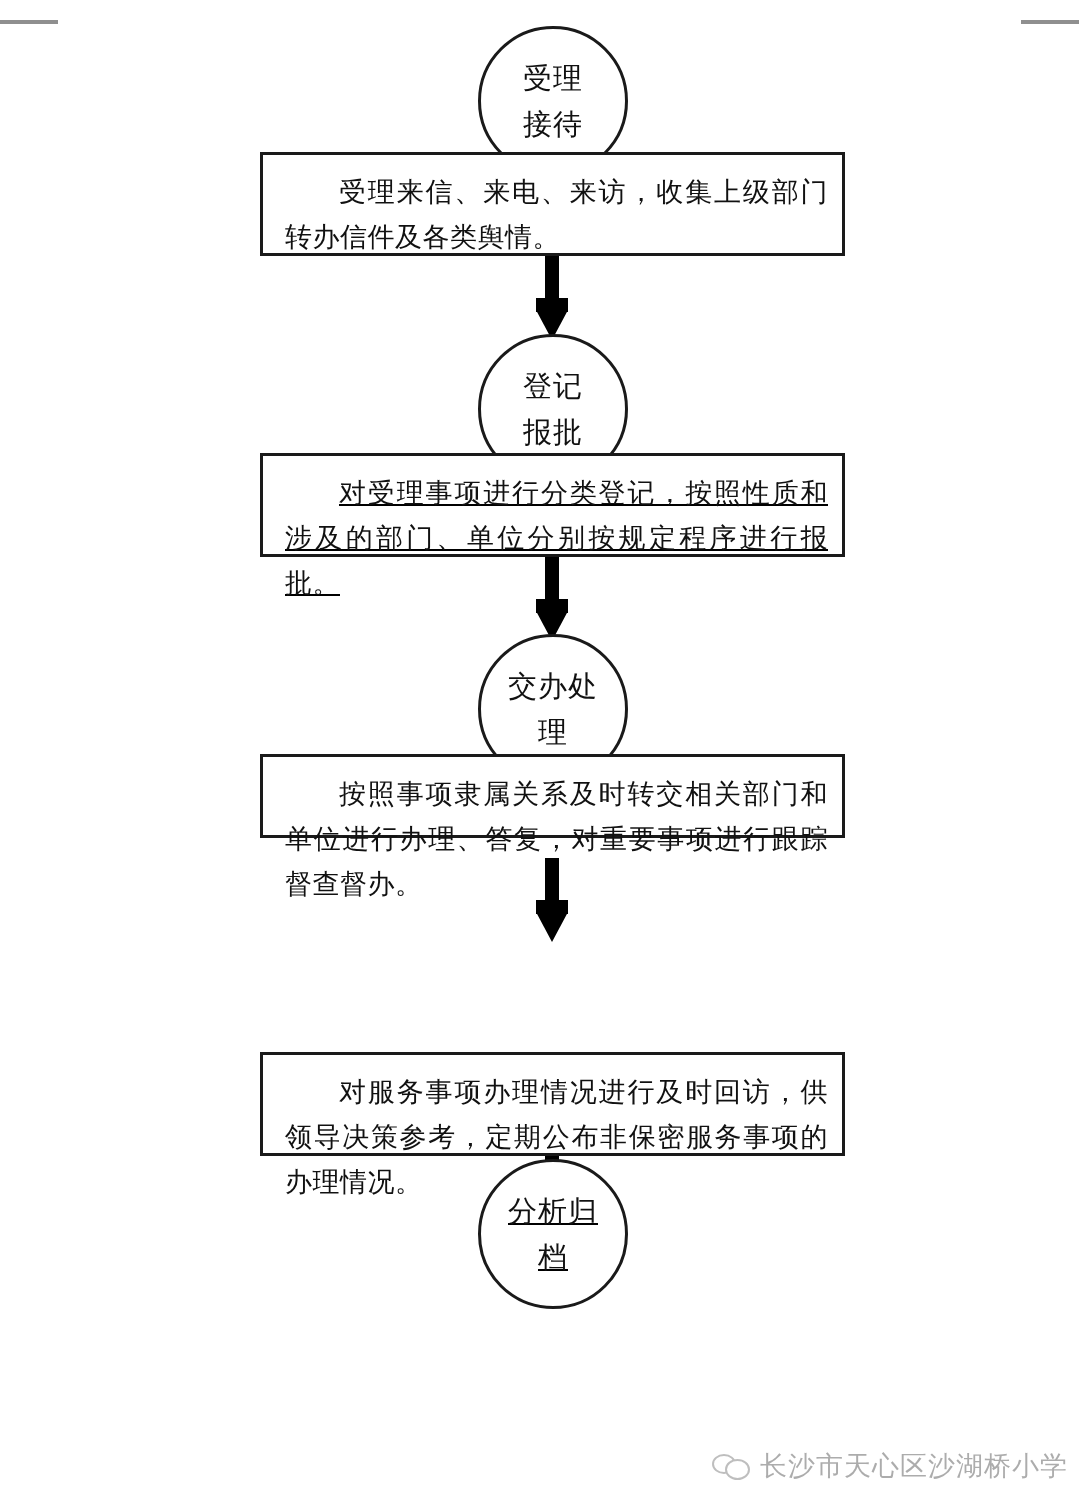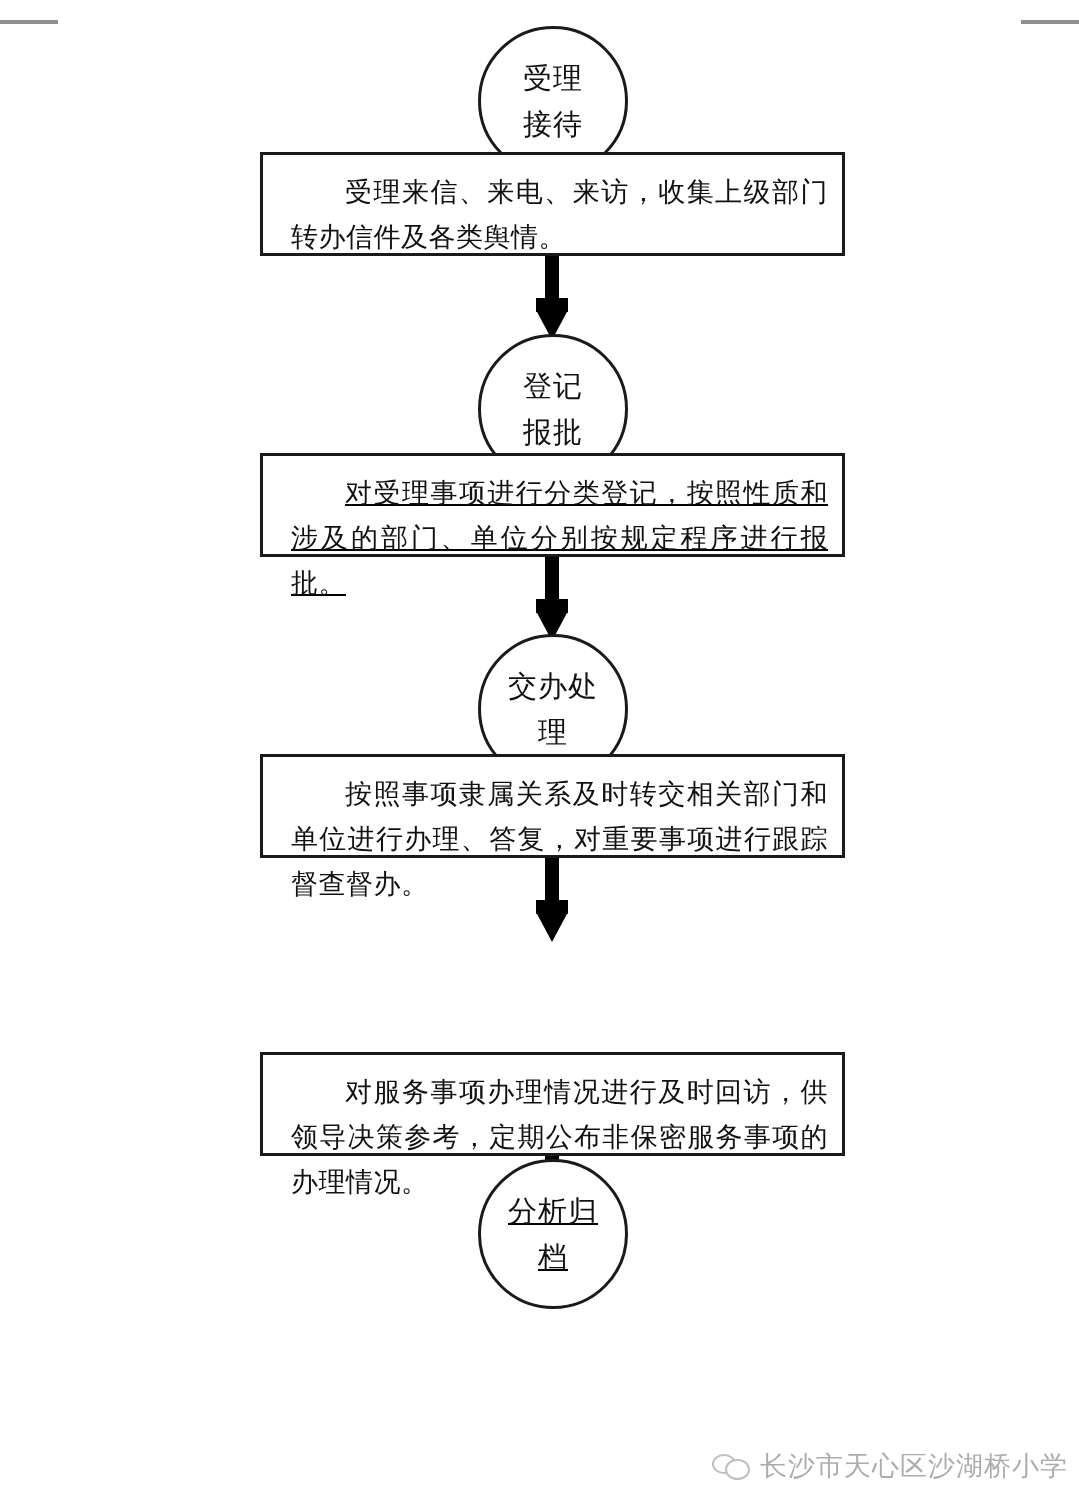--- a/index.html
+++ b/index.html
@@ -56,21 +56,21 @@
 
   
   .desc-box {
     position: absolute;
     left: 260px;
     width: 585px;
     border: 3px solid #1a1a1a;
     background: #ffffff;
     box-sizing: border-box;
     z-index: 2;
-    padding: 14px 14px 10px 28px;
+    padding: 14px 14px 10px 22px;
   }
   .desc-box .desc-text {
     font-size: 27px;
     line-height: 45px;
     color: #111111;
     text-indent: 54px;
     letter-spacing: 0.5px;
     text-align: justify;
   }
 
@@ -170,21 +170,21 @@
   <div class="arrow" style="top:541px; width:32px; height:84px;">
     <div class="shaft" style="height:54px;"></div>
     <div class="head-wing" style="top:42px;"></div>
     <div class="head" style="top:54px;"></div>
   </div>
 
   <div class="stage-circle" style="left:478px; top:618px;">
     <div class="circle-label">交办处
 理</div>
   </div>
-  <div class="desc-box" style="top:738px; height:104px;">
+  <div class="desc-box" style="top:738px; height:84px;">
     <div class="desc-text">按照事项隶属关系及时转交相关部门和单位进行办理、答复，对重要事项进行跟踪督查督办。</div>
   </div>
 
   <div class="arrow" style="top:842px; width:32px; height:84px;">
     <div class="shaft" style="height:54px;"></div>
     <div class="head-wing" style="top:42px;"></div>
     <div class="head" style="top:54px;"></div>
   </div>
 
   <div class="desc-box" style="top:1036px; height:104px;">

